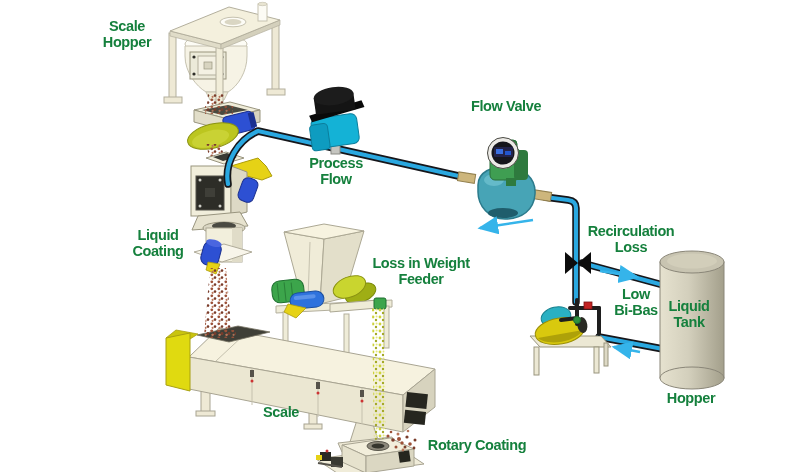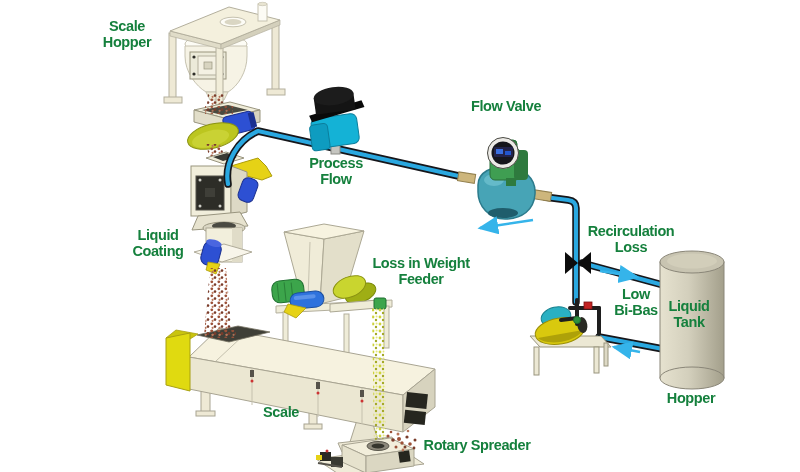--- a/index.html
+++ b/index.html
@@ -318,15 +318,15 @@
 <div class="lbl" style="left:631px;top:224px">Recirculation
 Loss</div>
 <div class="lbl" style="left:636px;top:287px">Low
 Bi-Bas</div>
 <div class="lbl" style="left:689px;top:299px">Liquid
 Tank</div>
 <div class="lbl" style="left:691px;top:391px">Hopper</div>
 <div class="lbl" style="left:421px;top:256px">Loss in Weight
 Feeder</div>
 <div class="lbl" style="left:281px;top:405px">Scale</div>
-<div class="lbl" style="left:477px;top:438px">Rotary Spreader</div>
+<div class="lbl" style="left:477px;top:438px">Rotary Coating</div>
 
 </div>
 
 </body></html>

